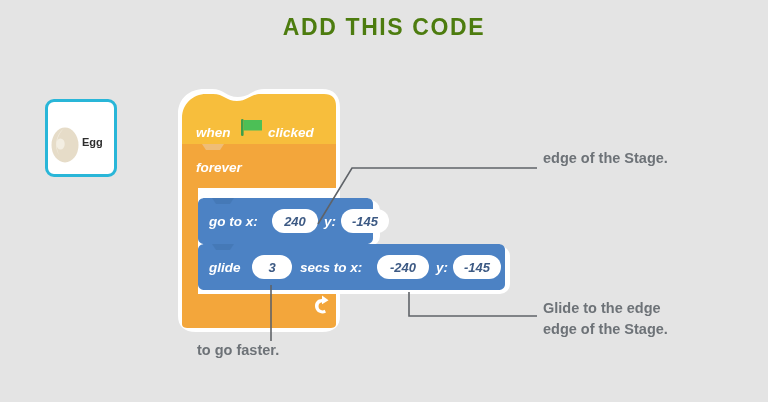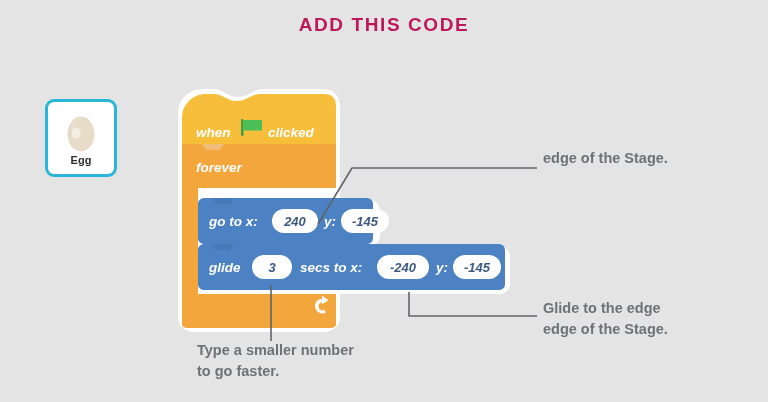--- a/index.html
+++ b/index.html
@@ -13,38 +13,38 @@
     overflow: hidden;
   }
 
   
   .page-title {
     position: absolute;
     top: 14px;
     left: 0;
     width: 100%;
     text-align: center;
-    font-size: 19px;
+    font-size: 23px;
     font-weight: bold;
     letter-spacing: 1.6px;
-    color: #be185d;
+    color: #4d7c0f;
   }
 
   
   .sprite-card {
     position: absolute;
     left: 45px;
     top: 99px;
     width: 72px;
     height: 78px;
     background: #ffffff;
     border: 3px solid #29b6d8;
     border-radius: 9px;
     display: flex;
-    flex-direction: column;
+    flex-direction: row;
     align-items: center;
     justify-content: flex-start;
     padding-top: 6px;
   }
   .egg-img { width: 34px; height: 44px; display:block; }
   .sprite-label {
     font-size: 11px;
     font-weight: bold;
     color: #2e2e2e;
     margin-top: 2px;
@@ -203,15 +203,14 @@
 <div class="note note-start">
   <div>edge of the Stage.</div>
 </div>
 
 <div class="note note-glide">
   <div>Glide to the edge</div>
   <div>edge of the Stage.</div>
 </div>
 
 <div class="note note-type">
-  <div>Type a smaller number</div>
   <div>to go faster.</div>
 </div>
 
 </body></html>

